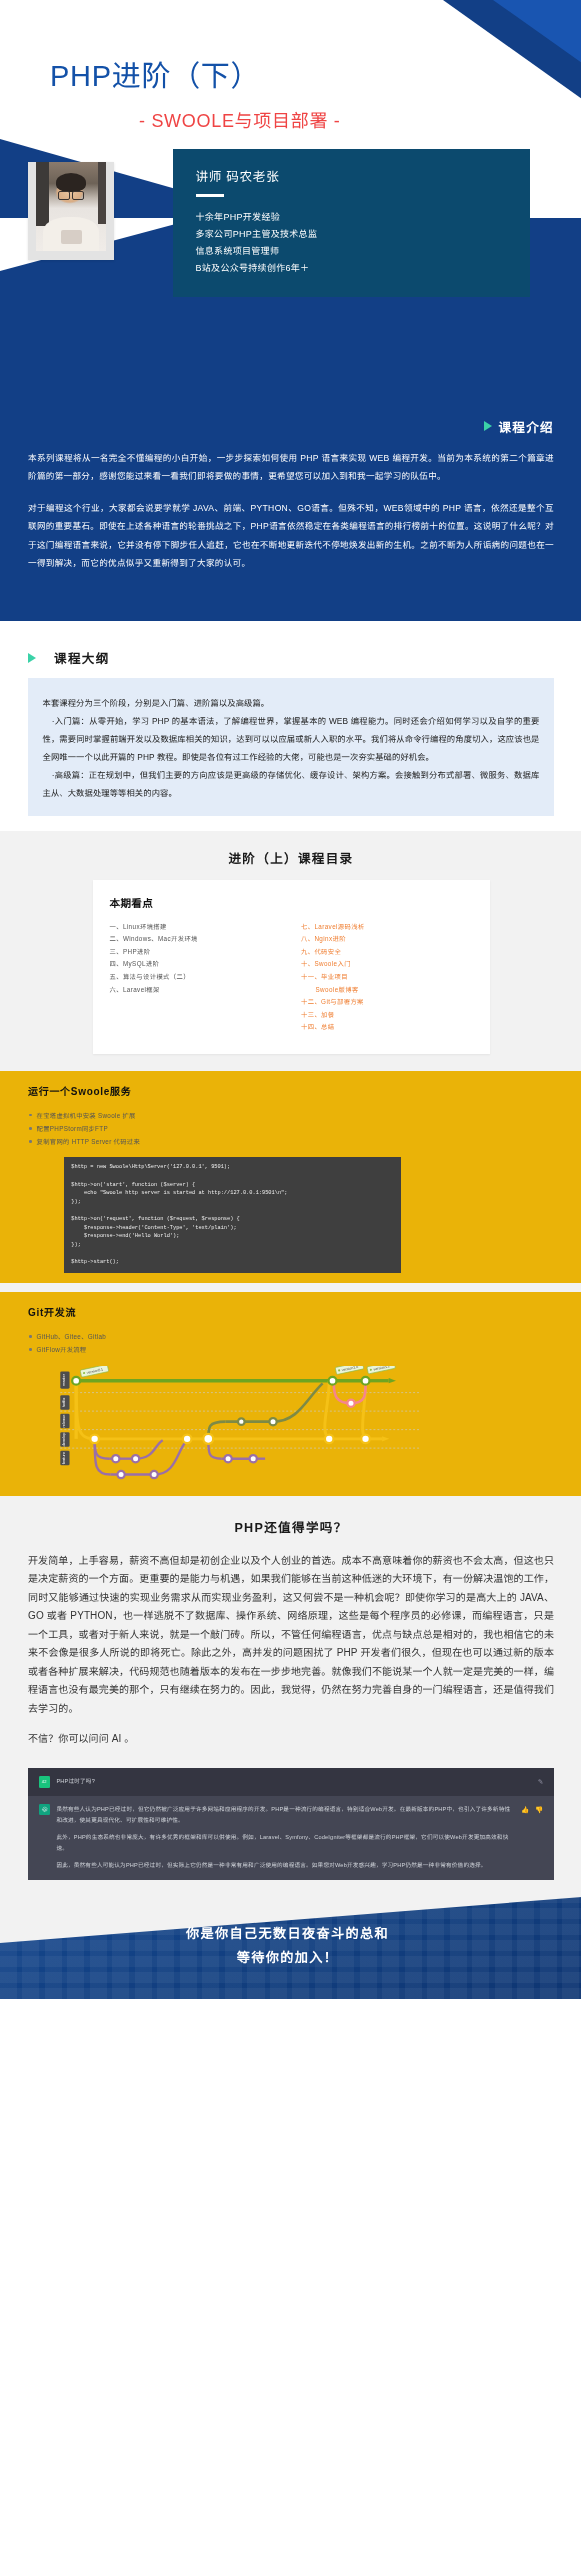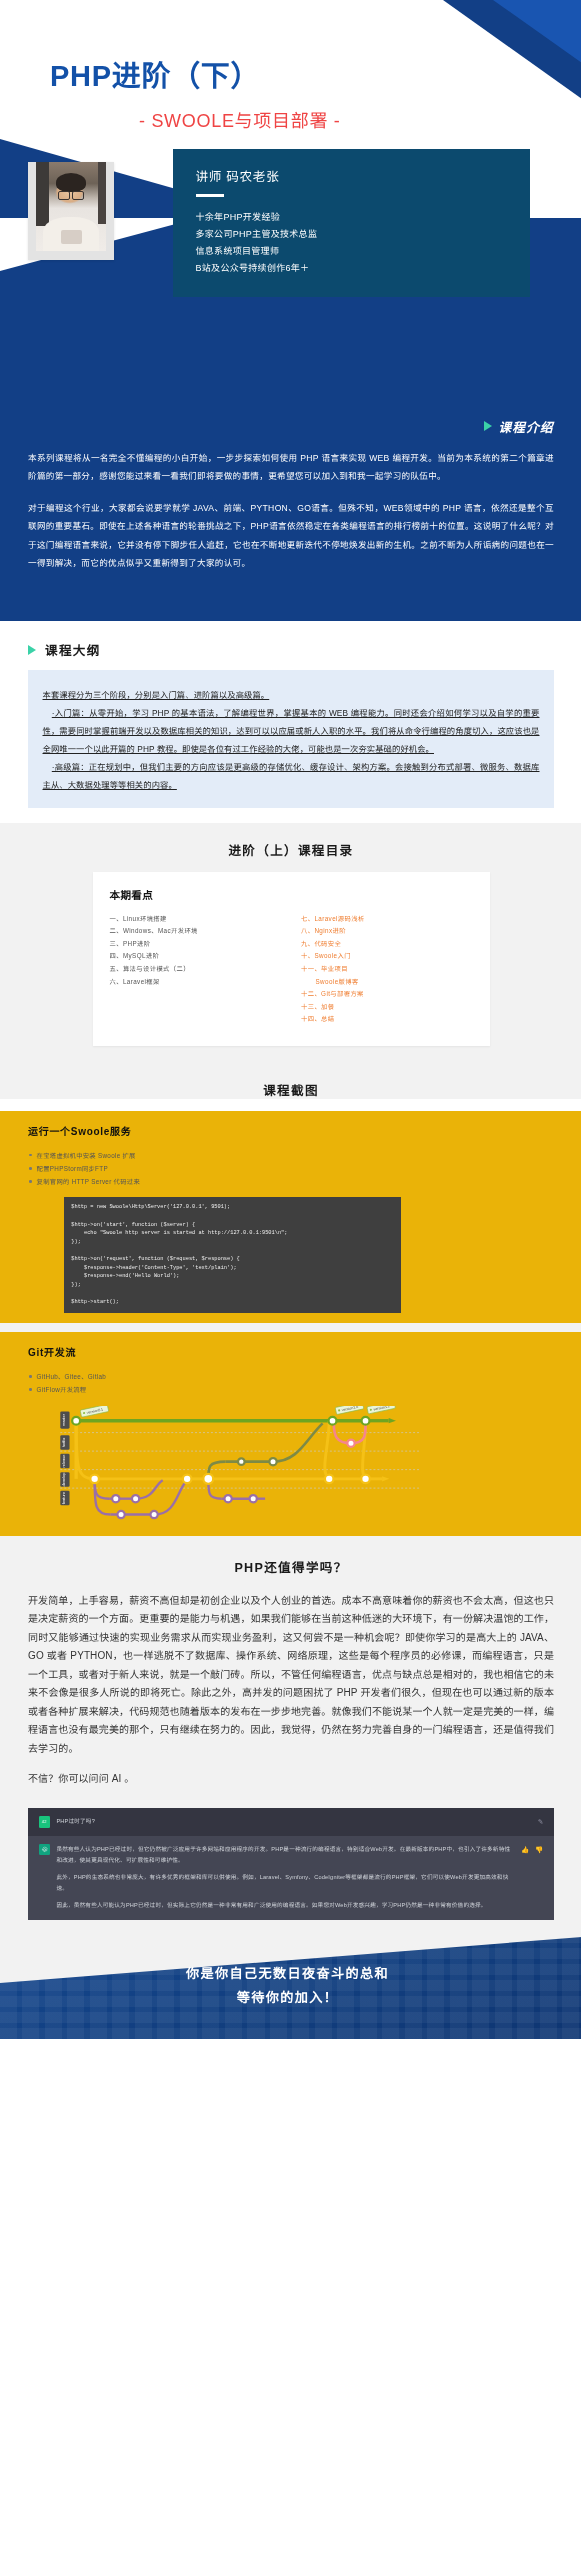--- a/index.html
+++ b/index.html
@@ -53,21 +53,21 @@
     left: 0; top: 218px;
     width: 0; height: 0;
     border-top: 53px solid #ffffff;
     border-right: 198px solid transparent;
     z-index: 3;
   }
   .hero-title {
     position: absolute;
     left: 50px; top: 52px;
     font-size: 29px;
-    font-weight: bold;
+    font-weight: normal;
     color: #1351a8;
     letter-spacing: 0.7px;
     z-index: 5;
   }
   .hero-sub {
     position: absolute;
     left: 139px; top: 106px;
     font-size: 18px;
     color: #ef4444;
     letter-spacing: 0.7px;
@@ -126,44 +126,43 @@
     justify-content: flex-end;
     gap: 6.6px;
     padding: 4px 0 13.2px 0;
   }
   .sec-head .caret {
     width: 0; height: 0;
     border-left: 8px solid #3bd2a8;
     border-top: 5.3px solid transparent;
     border-bottom: 5.3px solid transparent;
   }
-  .sec-title { font-size: 12.6px; font-weight: bold; letter-spacing: 1.3px; font-style: italic; }
+  .sec-title { font-size: 12.6px; font-weight: bold; letter-spacing: 1.3px; }
   .blue-p {
     font-size: 8.6px;
     line-height: 18.5px;
     letter-spacing: 0.3px;
     text-align: justify;
     margin-bottom: 13.2px;
   }
 
   
   .white-section { background: #ffffff; padding: 17px 28px 14.5px 28px; }
-  .sec-head-left { display:flex; align-items:center; gap:9px; padding: 2.6px 0 10.6px 0; }
+  .sec-head-left { display:flex; align-items:center; gap:18px; padding: 2.6px 0 10.6px 0; margin-top: 8px; }
   .sec-head-left .caret {
     width: 0; height: 0;
     border-left: 8px solid #3bd2a8;
     border-top: 5.3px solid transparent;
     border-bottom: 5.3px solid transparent;
   }
   .sec-title-dark { font-size: 12.6px; font-weight: bold; color: #1a1a1a; letter-spacing: 1.3px; }
   .outline-box {
     background: #e3ecf8;
     padding: 16px 14.5px 14.5px 14.5px;
     color: #222;
-    text-decoration: underline;
   }
   .outline-box p {
     font-size: 8.3px;
     line-height: 18px;
     letter-spacing: 0.1px;
     text-align: justify;
   }
   .outline-box p.indent { text-indent: 9.3px; }
 
   
@@ -366,23 +365,20 @@
           <li>十一、毕业项目</li>
           <li class="sub">Swoole版博客</li>
           <li>十二、Git与部署方案</li>
           <li>十三、加餐</li>
           <li>十四、总结</li>
         </ul>
       </div>
     </div>
   </div>
 
-  <div class="grey-section" style="padding-bottom:0">
-    <div class="ctr-title" style="margin-bottom:12px">课程截图</div>
-  </div>
 
   <div class="shot-block">
     <div class="shot-h">运行一个Swoole服务</div>
     <ul class="shot-ul">
       <li>在宝塔虚拟机中安装 Swoole 扩展</li>
       <li>配置PHPStorm同步FTP</li>
       <li>复制官网的 HTTP Server 代码过来</li>
     </ul>
     <pre class="code-box">$http = new Swoole\Http\Server('127.0.0.1', 9501);
 

